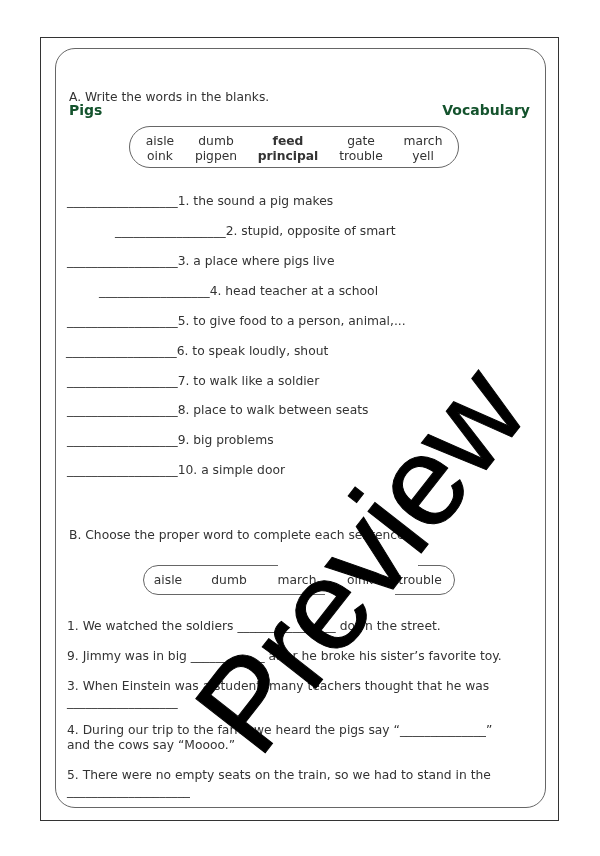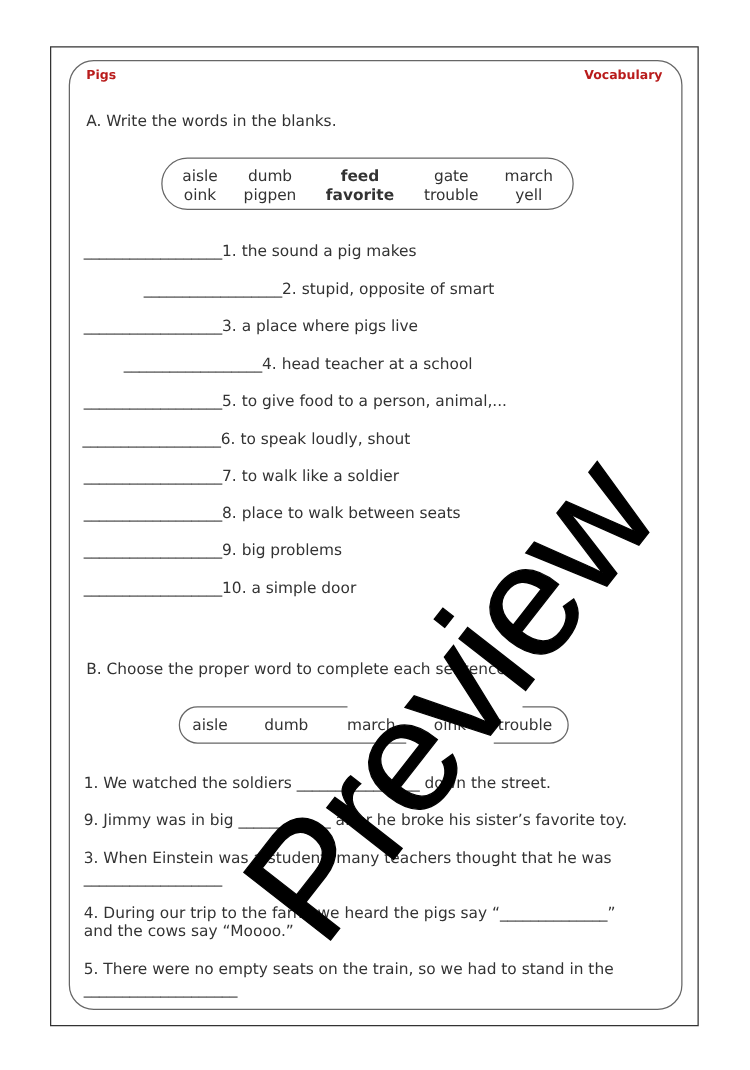--- a/index.html
+++ b/index.html
@@ -9,21 +9,21 @@
     }
     .page-frame {
       position: absolute; left: 40px; top: 37px; width: 519px; height: 784px;
       border: 1.5px solid #333; box-sizing: border-box;
     }
     .inner-box {
       position: absolute; left: 55px; top: 48px; width: 491px; height: 760px;
       border: 1.3px solid #666; border-radius: 20px; box-sizing: border-box;
     }
     .abs { position: absolute; white-space: nowrap; }
-    .title { font-weight: bold; font-size: 10px; color: #b91c1c; }
+    .title { font-weight: bold; font-size: 14px; color: #14532d; margin-top: 47px; }
     .txt { font-size: 12.3px; color: #333; }
     .wordbox {
       position: absolute; border: 1.2px solid #666; border-radius: 22px; box-sizing: border-box;
     }
     .wcol { position: absolute; text-align: center; font-size: 12.3px; line-height: 15px; color: #333; transform: translateX(-50%); }
     .wb2 {
       position: absolute; left: 143px; top: 565px; width: 312px; height: 30px;
       border: 1.2px solid #666; border-radius: 16px; box-sizing: border-box;
     }
     .wb2-gap-top { position: absolute; left: 278px; top: 563px; width: 140px; height: 4px; background: #fff; }
@@ -53,21 +53,21 @@
 <div class="wcol" style="left:160px; top:134px;">
   <div>aisle</div>
   <div>oink</div>
 </div>
 <div class="wcol" style="left:216px; top:134px;">
   <div>dumb</div>
   <div>pigpen</div>
 </div>
 <div class="wcol" style="left:288px; top:134px;font-weight:bold;">
   <div>feed</div>
-  <div>favorite</div>
+  <div>principal</div>
 </div>
 <div class="wcol" style="left:361px; top:134px;">
   <div>gate</div>
   <div>trouble</div>
 </div>
 <div class="wcol" style="left:423px; top:134px;">
   <div>march</div>
   <div>yell</div>
 </div>
 

